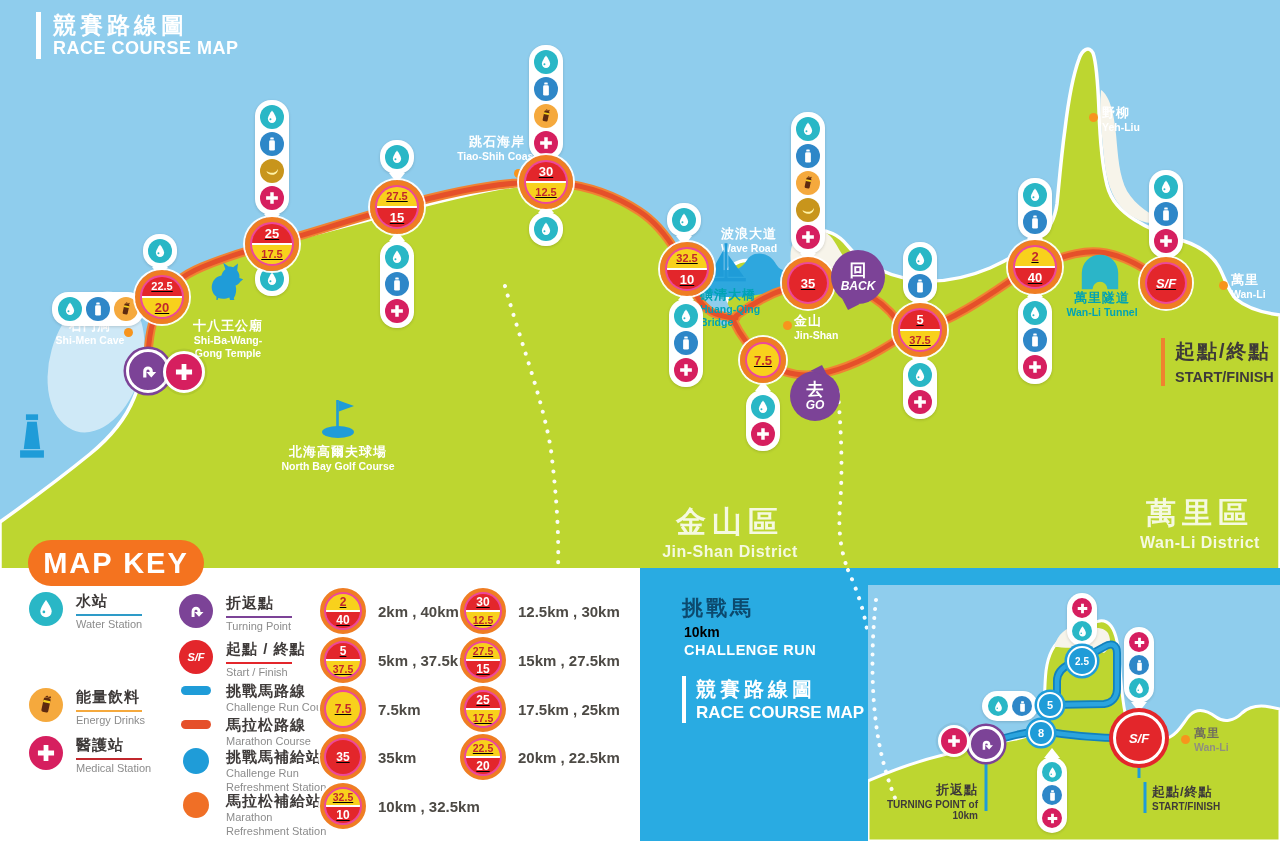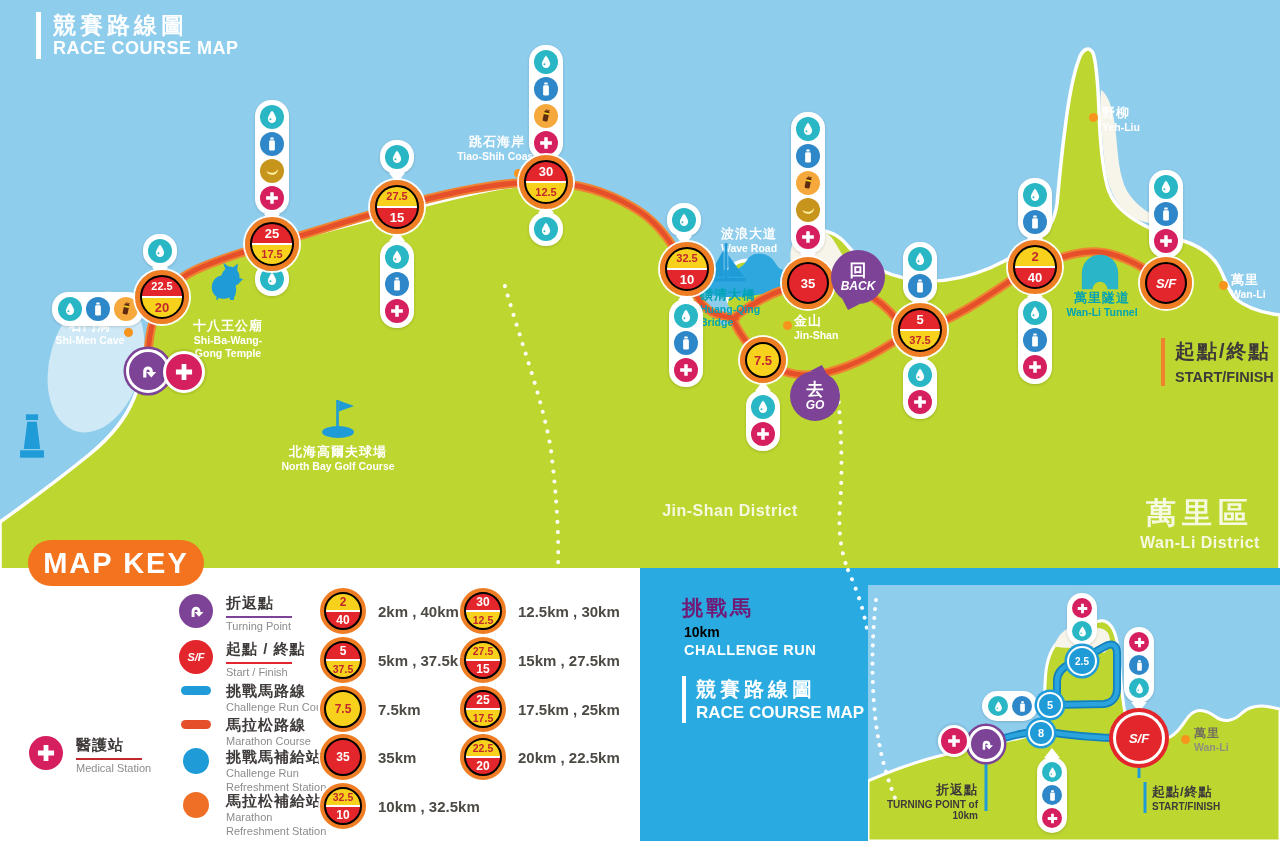--- a/index.html
+++ b/index.html
@@ -17,21 +17,21 @@
   .pin.v{flex-direction:column;padding:5px;gap:3px;}
   .pin.h{flex-direction:row;padding:5px 6px;gap:4px;}
   .tip{position:absolute;width:0;height:0;left:50%;transform:translateX(-50%);
        border-left:8px solid transparent;border-right:8px solid transparent;}
   .tip.down{border-top:10px solid #fff;bottom:-9px;}
   .tip.up{border-bottom:10px solid #fff;top:-9px;}
   .cicon{border-radius:50%;display:flex;align-items:center;justify-content:center;flex:0 0 auto;}
   
   .km{position:absolute;transform:translate(-50%,-50%);border-radius:50%;z-index:6;
       box-shadow:0 0 0 2px rgba(255,255,255,.95);}
-  .km .ring{width:100%;height:100%;border-radius:50%;background:#000000;box-sizing:border-box;padding:2px;}
+  .km .ring{width:100%;height:100%;border-radius:50%;background:#ec4899;box-sizing:border-box;padding:2px;text-decoration:underline;}
   .km .core{width:100%;height:100%;border-radius:50%;overflow:hidden;display:flex;flex-direction:column;}
   .half{flex:1;display:flex;align-items:center;justify-content:center;font-weight:bold;line-height:1;}
   .half.b{border-top:2px solid #fff;}
   .fill-red{background:#E3262B;color:#fff;}
   .fill-yellow{background:#F8D11C;color:#C1272D;}
   .single{flex:1;display:flex;align-items:center;justify-content:center;font-weight:bold;}
   .round-badge{position:absolute;transform:translate(-50%,-50%);border-radius:50%;display:flex;
        align-items:center;justify-content:center;z-index:6;}
   
   .mlabel{position:absolute;font-weight:bold;line-height:1.22;z-index:4;}
@@ -62,21 +62,21 @@
   .krow .icbox{width:36px;display:flex;justify-content:center;}
   .kzh{font-size:15px;font-weight:bold;color:#3E3A39;letter-spacing:1px;}
   .kline{height:2px;width:66px;margin:3px 0 2px 0;}
   .ken{font-size:11px;color:#8C8C8C;line-height:1.25;}
   .swatch{border-radius:5px;}
   .kmrow{position:absolute;display:flex;align-items:center;gap:12px;height:46px;}
   .kmrow .lab{font-size:15px;font-weight:bold;color:#4D4A45;}
   .kmholder{position:relative;width:46px;height:46px;}
   
   #challenge-panel{position:absolute;left:640px;top:568px;width:640px;height:273px;background:#29ABE2;z-index:10;}
-  .cp-zh{position:absolute;left:42px;top:26px;color:#701a75;font-size:21px;font-weight:bold;letter-spacing:3px;}
+  .cp-zh{position:absolute;left:42px;top:26px;color:#0c4a6e;font-size:21px;font-weight:bold;letter-spacing:3px;}
   .cp-km{position:absolute;left:44px;top:56px;color:#000000;font-size:14px;font-weight:bold;}
   .cp-en{position:absolute;left:44px;top:74px;color:#fff;font-size:14.5px;font-weight:bold;letter-spacing:.5px;}
   .cp-map-title{position:absolute;left:42px;top:108px;border-left:4px solid #fff;padding-left:10px;color:#fff;}
   .cpm-zh{font-size:20px;font-weight:bold;letter-spacing:4px;}
   .cpm-en{font-size:17px;font-weight:bold;}
   #inset{position:absolute;left:228px;top:17px;width:412px;height:256px;overflow:hidden;background:#8FCDED;}
   .inset-anchor{position:absolute;color:#3E3A39;z-index:6;}
   .inset-anchor .zh{font-size:13px;font-weight:bold;letter-spacing:1px;}
   .inset-anchor .en{font-size:10px;font-weight:bold;}
 </style>
@@ -559,20 +559,21 @@
         <div class="zh">萬里</div>
         <div class="en">Wan-Li</div>
       </div>
       <div class="town-dot" style="left: 1219px; top: 281px;"></div>
       <div class="mlabel" style="left: 1102px; top: 105px; color: rgb(255, 255, 255);">
         <div class="zh">野柳</div>
         <div class="en">Yeh-Liu</div>
       </div>
       <div class="town-dot" style="left: 1089px; top: 113px;"></div>
       <div class="district" style="left: 630px; top: 502px; width: 200px;">
+        <div class="zh">金山區</div>
         <div class="en">Jin-Shan District</div>
       </div>
       <div class="district" style="left: 1100px; top: 493px; width: 200px;">
         <div class="zh">萬里區</div>
         <div class="en">Wan-Li District</div>
       </div>
       <div class="callout" style="left: 858px; top: 277px; width: 54px; height: 54px;">
         <div class="zh">回</div>
         <div class="en">BACK</div>
         <div class="ctail bottom"></div>
@@ -621,20 +622,53 @@
             <rect x="9.2" y="2" width="5.6" height="2.6"></rect>
             <path d="M9.8 5.4h4.4L15.8 18H8.2Z"></path>
             <rect x="6.5" y="18.6" width="11" height="3.4"></rect>
           </g>
         </svg>
       </div>
     </div>
 
   <div id="key-panel">
     <div class="key-title">MAP KEY</div>
+  <div class="krow" style="left: 28px; top: 24px;">
+        <div class="icbox">
+          <div class="cicon" style="width: 34px; height: 34px; background: rgb(41, 183, 198);">
+            <svg viewBox="0 0 24 24" width="22" height="22">
+              <path fill="#fff" d="M12 2.2C12 2.2 5.8 10.3 5.8 14.8a6.2 6.2 0 0 0 12.4 0C18.2 10.3 12 2.2 12 2.2Z"></path>
+              <circle cx="9.7" cy="15.2" r="1.5" fill="#29B7C6"></circle>
+            </svg>
+          </div>
+        </div>
+        <div>
+          <div class="kzh">水站</div>
+          <div class="kline" style="background: rgb(46, 155, 200);"></div>
+          <div class="ken">Water Station</div>
+        </div>
+      </div>
+      <div class="krow" style="left: 28px; top: 120px;">
+        <div class="icbox">
+          <div class="cicon" style="width: 34px; height: 34px; background: rgb(245, 169, 61);">
+            <svg viewBox="0 0 24 24" width="22" height="22">
+              <g transform="rotate(12 12 12)">
+                <path d="M9.2 3.6l1.9-1.9 1.9 1.3 1.9-1.3 1 1.9Z" fill="#5E2A10"></path>
+                <rect x="8.2" y="4" width="7.6" height="16" rx="1.8" fill="#5E2A10"></rect>
+                <rect x="8.2" y="7" width="7.6" height="2.6" fill="#F8D11C"></rect>
+              </g>
+            </svg>
+          </div>
+        </div>
+        <div>
+          <div class="kzh">能量飲料</div>
+          <div class="kline" style="background: rgb(245, 169, 61);"></div>
+          <div class="ken">Energy Drinks</div>
+        </div>
+      </div>
       <div class="krow" style="left: 28px; top: 168px;">
         <div class="icbox">
           <div class="cicon" style="width: 34px; height: 34px; background: rgb(214, 31, 95);">
             <svg viewBox="0 0 24 24" width="22" height="22">
               <path fill="#fff" d="M9.4 3.2h5.2v6.2h6.2v5.2h-6.2v6.2H9.4v-6.2H3.2V9.4h6.2Z"></path>
             </svg>
           </div>
         </div>
         <div>
           <div class="kzh">醫護站</div>

